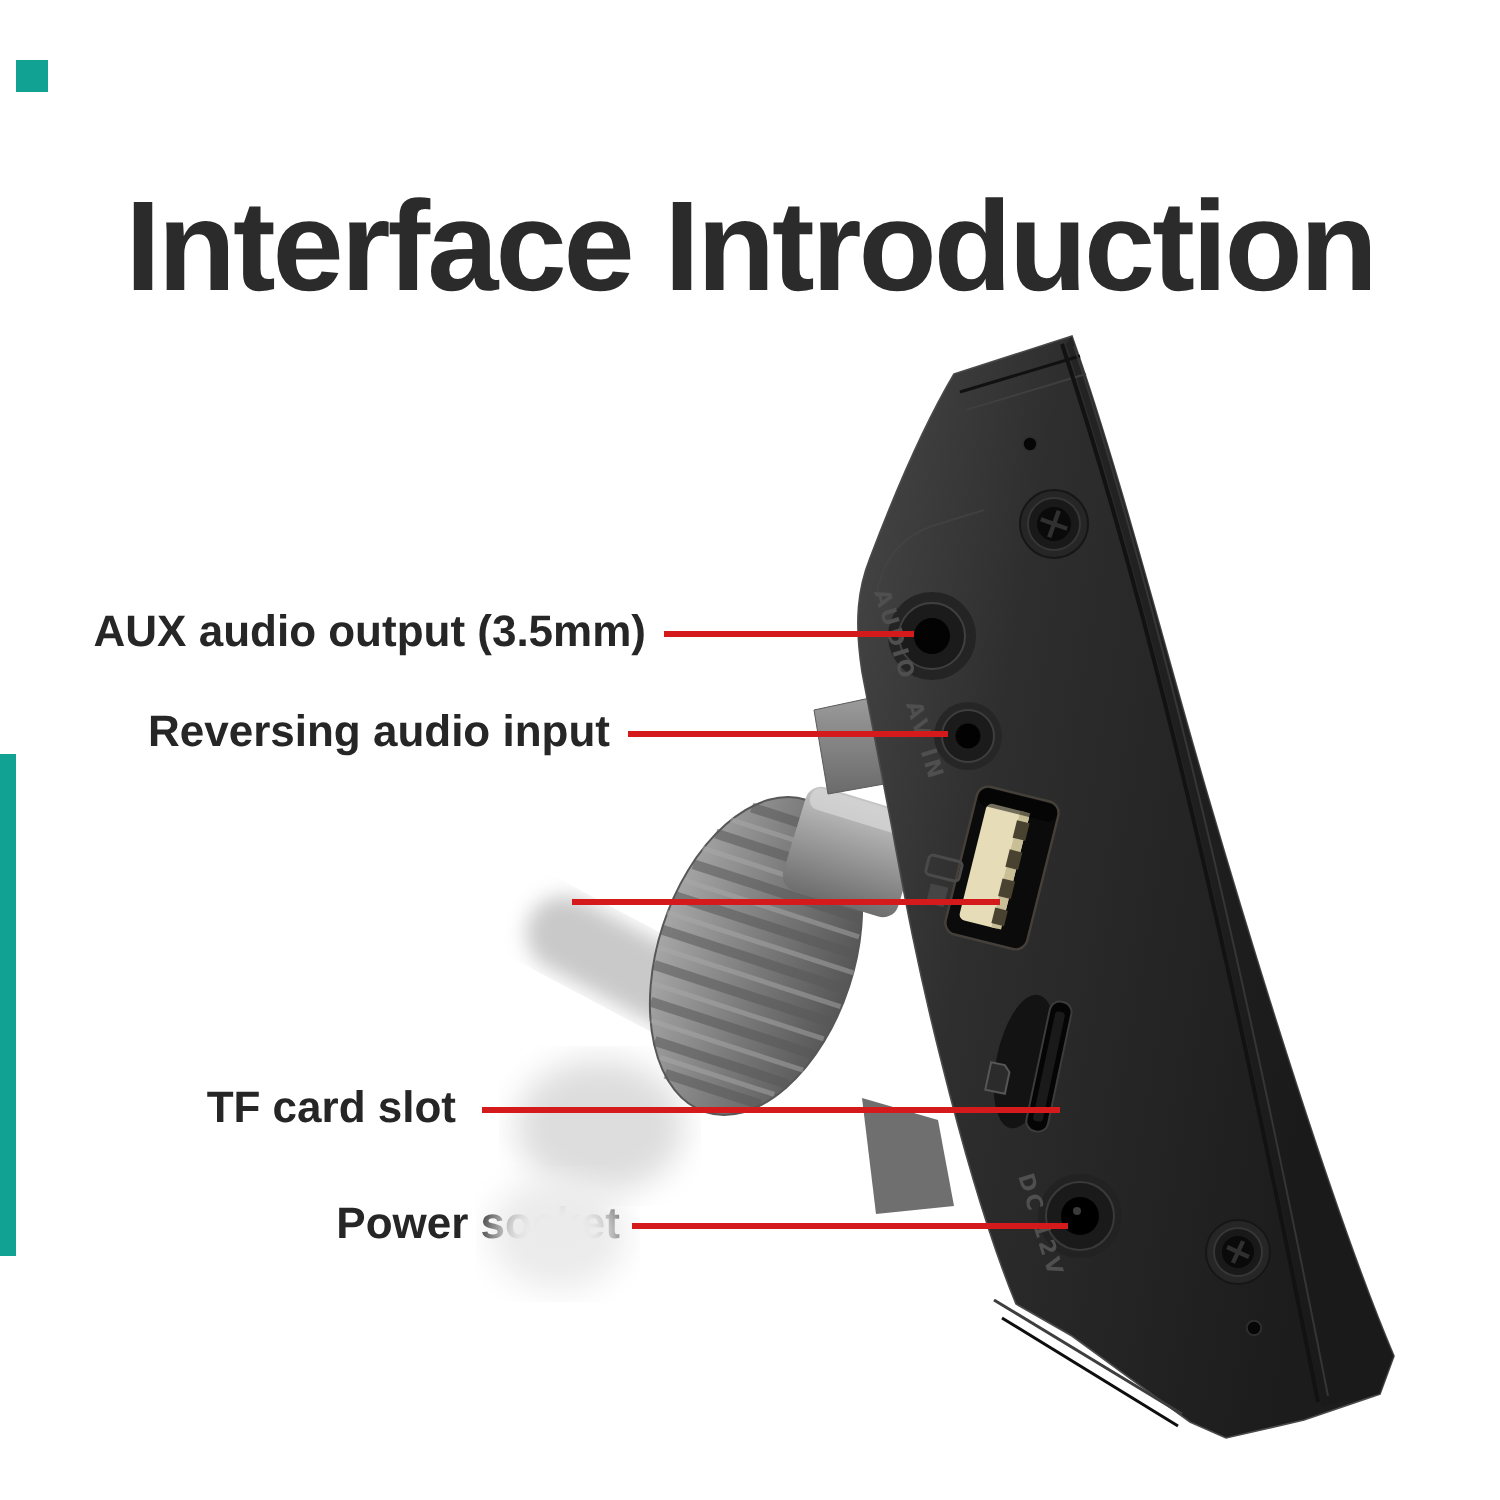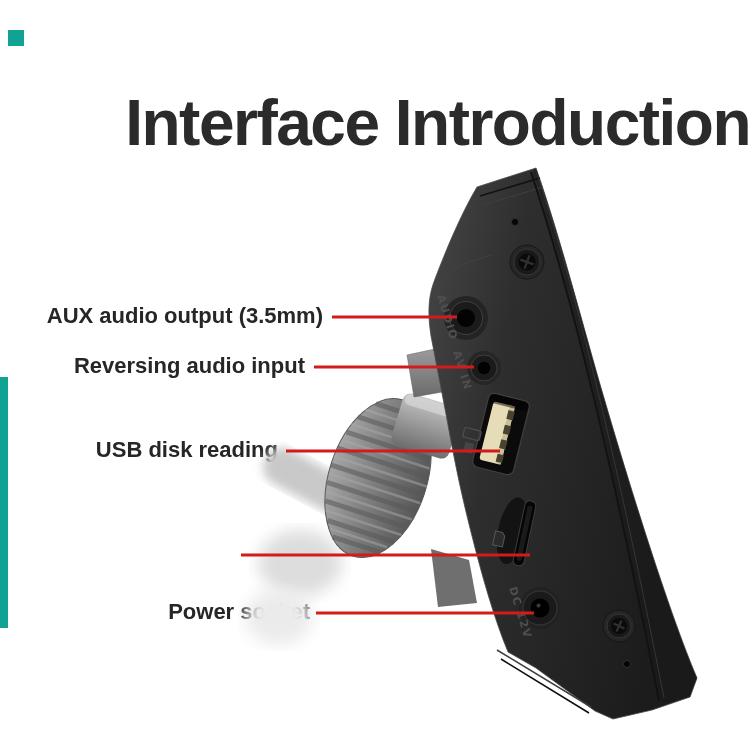--- a/index.html
+++ b/index.html
@@ -9,21 +9,21 @@
   }
   .accent-square{
     position:absolute;left:8px;top:30px;width:16px;height:16px;
     background:var(--accent-teal,#12a293);
   }
   .accent-bar{
     position:absolute;left:0;top:377px;width:8px;height:251px;
     background:var(--accent-teal,#12a293);
   }
   .title{
-    position:absolute;top:86px;left:0;right:0;text-align:right;
+    position:absolute;top:86px;left:0;right:0;text-align:center;
     font-size:64px;font-weight:700;letter-spacing:-1.5px;
     color:var(--title-text,#2b2b2b);white-space:nowrap;
   }
   .callout{
     position:absolute;transform:translateY(-54%);
     font-size:22px;font-weight:700;color:var(--label-text,#262626);
     white-space:nowrap;
     margin-left:12px;
   }
   .scene{position:absolute;left:0;top:0;}
@@ -36,21 +36,21 @@
 
 <div class="canvas">
 
   <div class="accent-square"></div>
   <div class="accent-bar"></div>
 
   <div class="title">Interface Introduction</div>
 
   <div class="callout" style="right:427px;top:317px">AUX audio output (3.5mm)</div>
   <div class="callout" style="right:445px;top:367px">Reversing audio input</div>
-  <div class="callout" style="right:472px;top:451px">USB disk reading</div>
+  <div class="callout" style="right:522px;top:555px">TF card slot</div>
   <div class="callout" style="right:440px;top:613px">Power socket</div>
 
   <svg class="scene" width="750" height="750" viewBox="0 0 750 750">
     <defs>
       <linearGradient id="bodyGrad" x1="0" y1="0" x2="1" y2="0.35">
         <stop offset="0" stop-color="#474747"></stop>
         <stop offset="0.35" stop-color="#2e2e2e"></stop>
         <stop offset="1" stop-color="#1c1c1c"></stop>
       </linearGradient>
       <linearGradient id="knobGrad" x1="0" y1="0" x2="1" y2="0">

